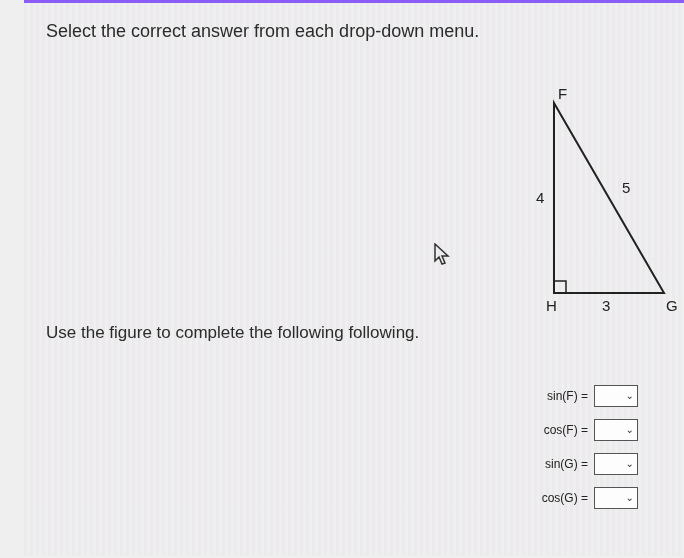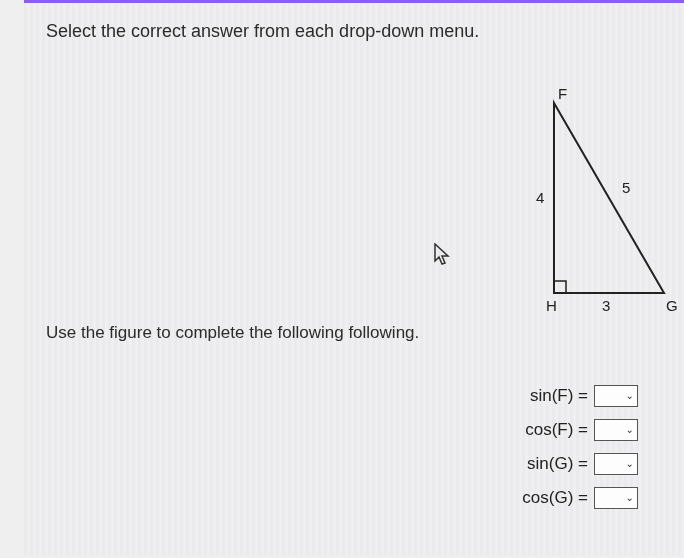--- a/index.html
+++ b/index.html
@@ -73,21 +73,21 @@
     top: 380px;
   }
   .eq-row {
     display: flex;
     align-items: center;
     justify-content: flex-end;
     margin-bottom: 8px;
     height: 26px;
   }
   .eq-label {
-    font-size: 17px;
+    font-size: 12px;
     color: #222;
     margin-right: 6px;
     text-align: right;
     min-width: 74px;
   }
   .dropdown {
     width: 44px;
     height: 22px;
     border: 1px solid #555;
     background: #fdfdfd;

